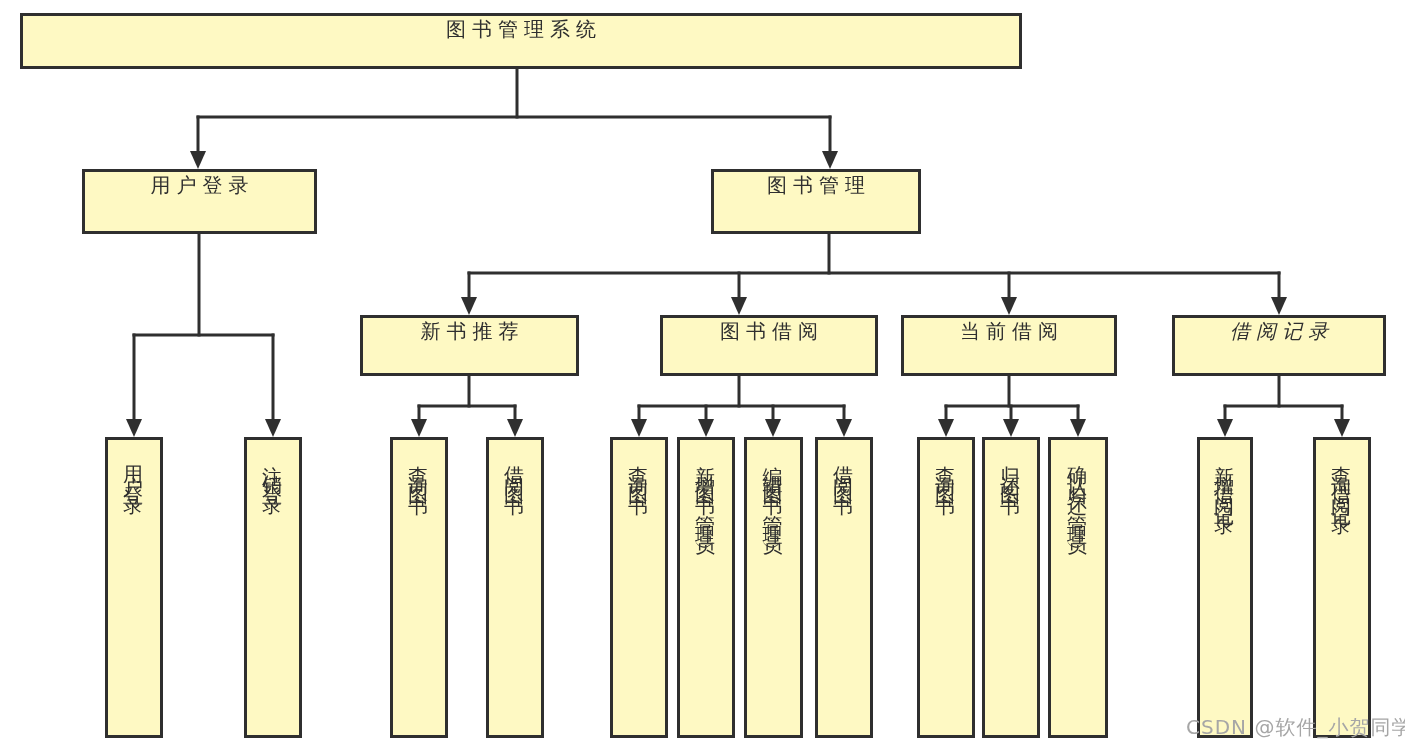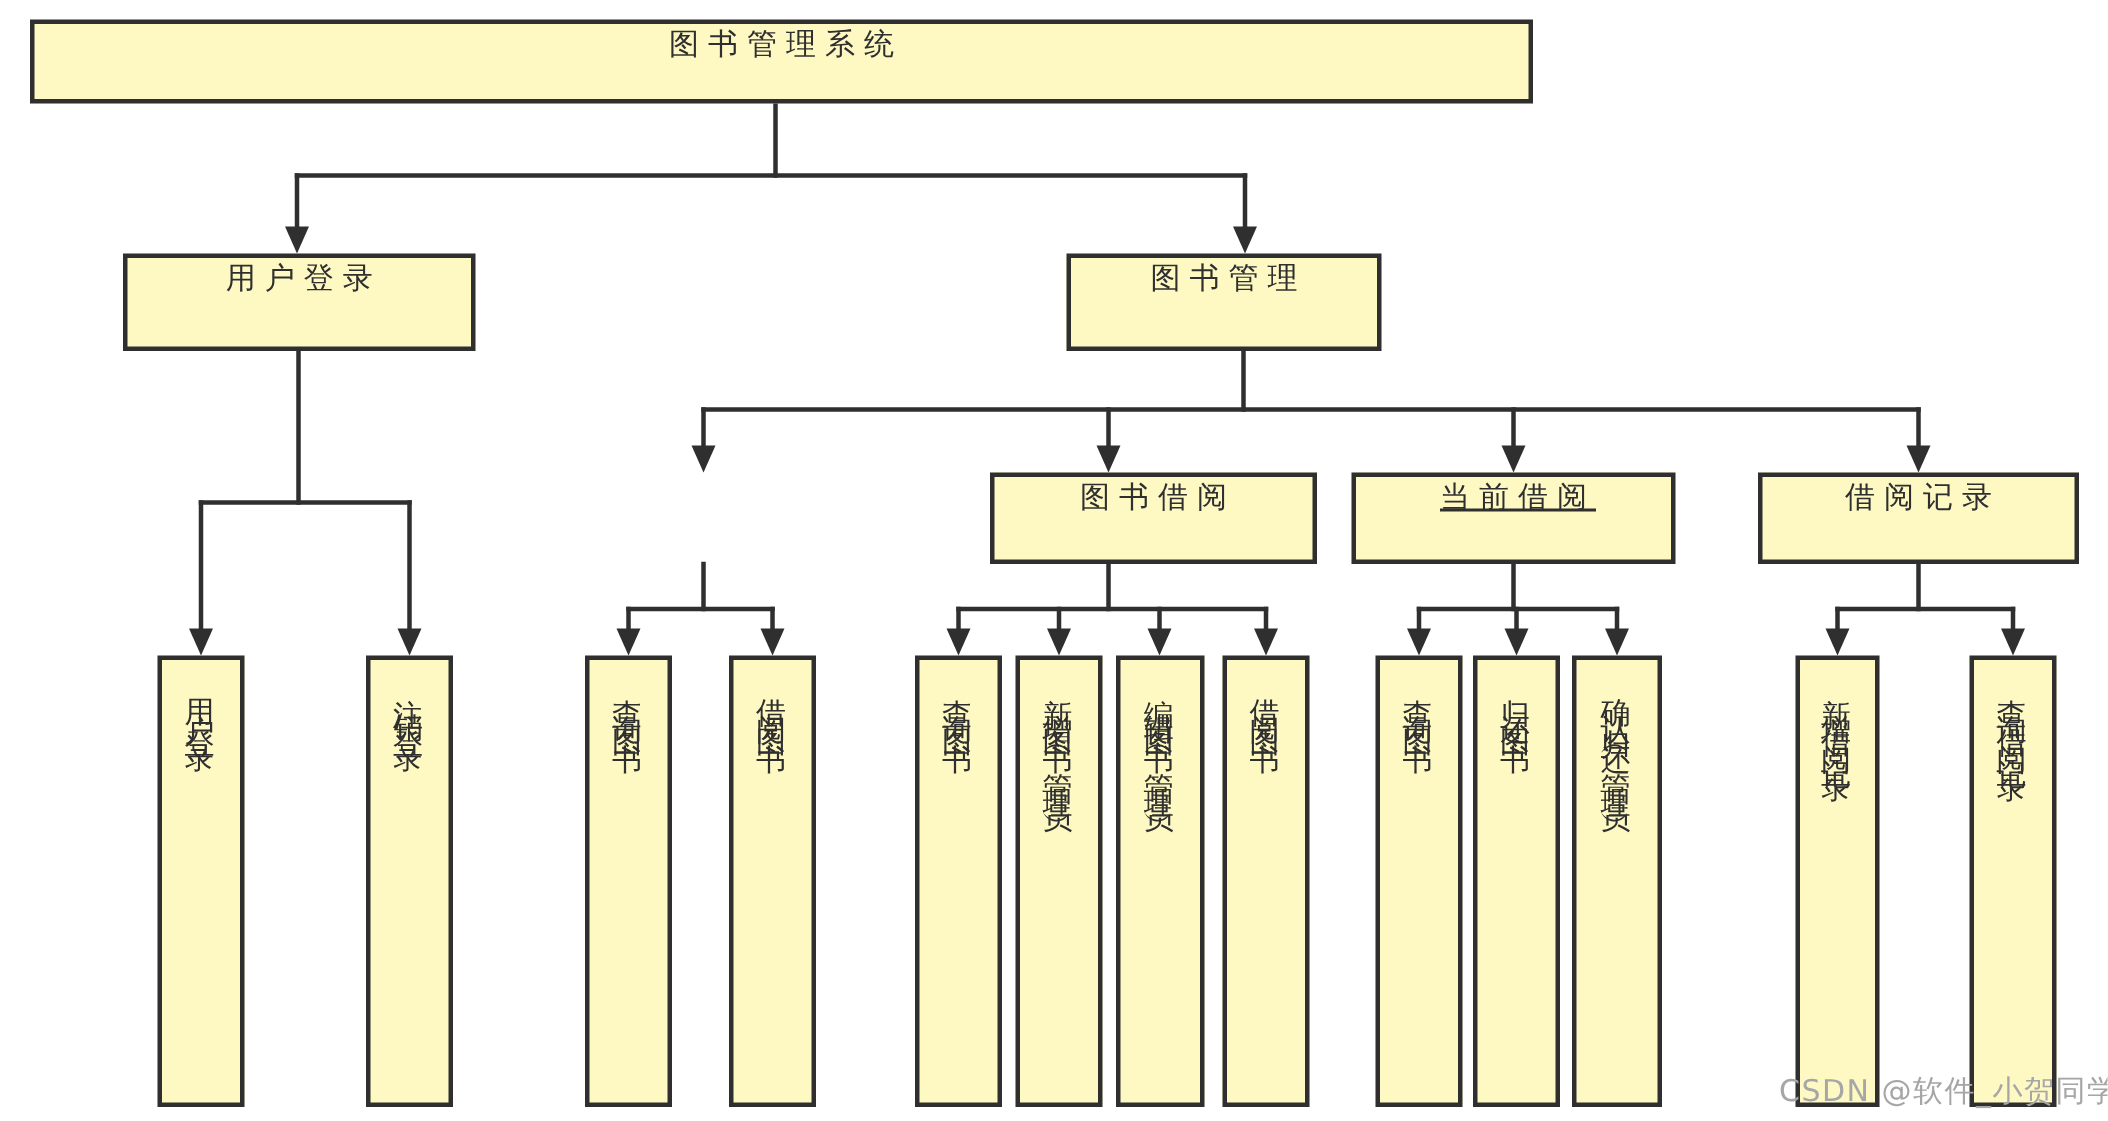--- a/index.html
+++ b/index.html
@@ -141,27 +141,30 @@
     <span>图书管理系统</span>
   </div>
 
   <div class="node" style="left:82px; top:169px; width:235px; height:65px;">
     <span>用户登录</span>
   </div>
   <div class="node" style="left:711px; top:169px; width:210px; height:65px;">
     <span>图书管理</span>
   </div>
 
+  <div class="node" style="left:360px; top:315px; width:219px; height:61px;">
+    <span>新书推荐</span>
+  </div>
   <div class="node" style="left:630px; top:315px; width:218px; height:61px;margin-left:30px;">
     <span>图书借阅</span>
   </div>
-  <div class="node" style="left:901px; top:315px; width:216px; height:61px;text-decoration:underline;">
+  <div class="node" style="left:901px; top:315px; width:216px; height:61px;">
     <span>当前借阅</span>
   </div>
-  <div class="node" style="left:1172px; top:315px; width:214px; height:61px;">
+  <div class="node" style="left:1172px; top:315px; width:214px; height:61px;font-style:italic;">
     <span>借阅记录</span>
   </div>
 
   <div class="node leaf" style="left:105px; top:437px; width:58px; height:301px;">
     <span>用户登录</span>
   </div>
   <div class="node leaf" style="left:244px; top:437px; width:58px; height:301px;">
     <span>注销登录</span>
   </div>
 

